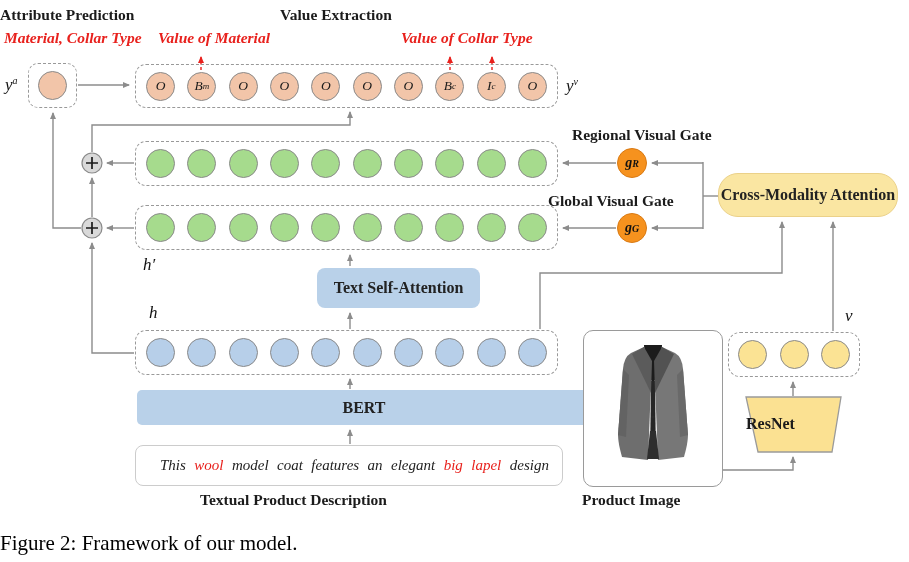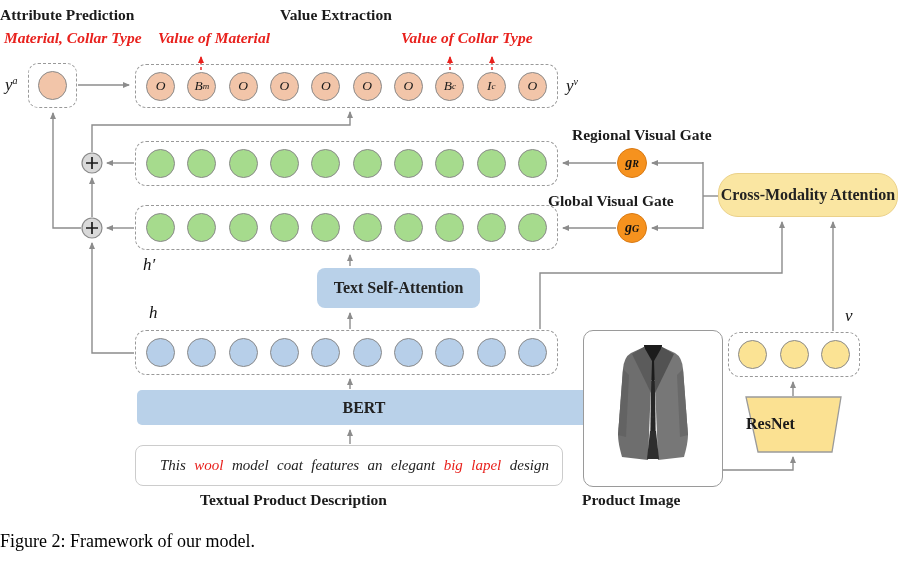--- a/index.html
+++ b/index.html
@@ -9,21 +9,21 @@
   svg.wire{position:absolute;left:0;top:0;z-index:1;}
   .layer{position:absolute;left:0;top:0;width:909px;height:562px;z-index:2;}
 
   
   .lab{font-family:"Liberation Serif",serif;font-weight:700;font-size:15.5px;color:#1b1b1b;white-space:nowrap;}
   .redlab{font-family:"Liberation Serif",serif;font-weight:700;font-style:italic;font-size:15.5px;color:#E8211D;white-space:nowrap;}
   .ctr{text-align:left;}
   .mlab{font-family:"Liberation Serif",serif;font-style:italic;font-size:17px;color:#111;white-space:nowrap;}
   .mlab sup,.gate sup{font-size:10px;vertical-align:6px;}
   .caption{font-family:"Liberation Serif",serif;font-size:15.5px;font-weight:700;color:#1b1b1b;}
-  .figcap{font-family:"Liberation Serif",serif;font-size:18px;color:#000;}
+  .figcap{font-family:"Liberation Serif",serif;font-size:21px;color:#000;}
 
   
   .drow{border:1.4px dashed #999;border-radius:11px;box-sizing:border-box;
         display:flex;align-items:center;justify-content:space-between;padding:0 10px;background:transparent;}
   .dbox{border:1.4px dashed #999;border-radius:10px;box-sizing:border-box;
         display:flex;align-items:center;justify-content:center;background:transparent;}
 
   
   .c{width:29px;height:29px;border-radius:50%;box-sizing:border-box;border:1.2px solid #8a8a8a;flex:0 0 auto;
      display:flex;align-items:center;justify-content:center;}

